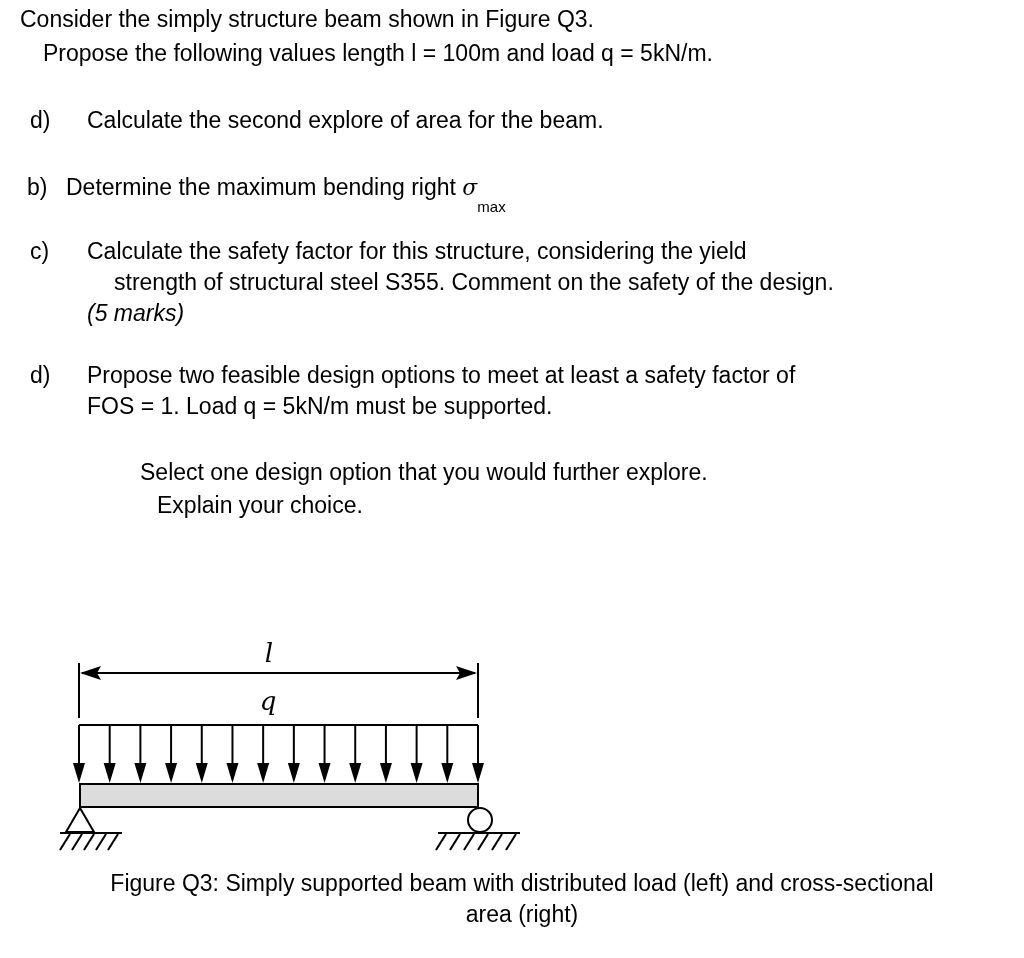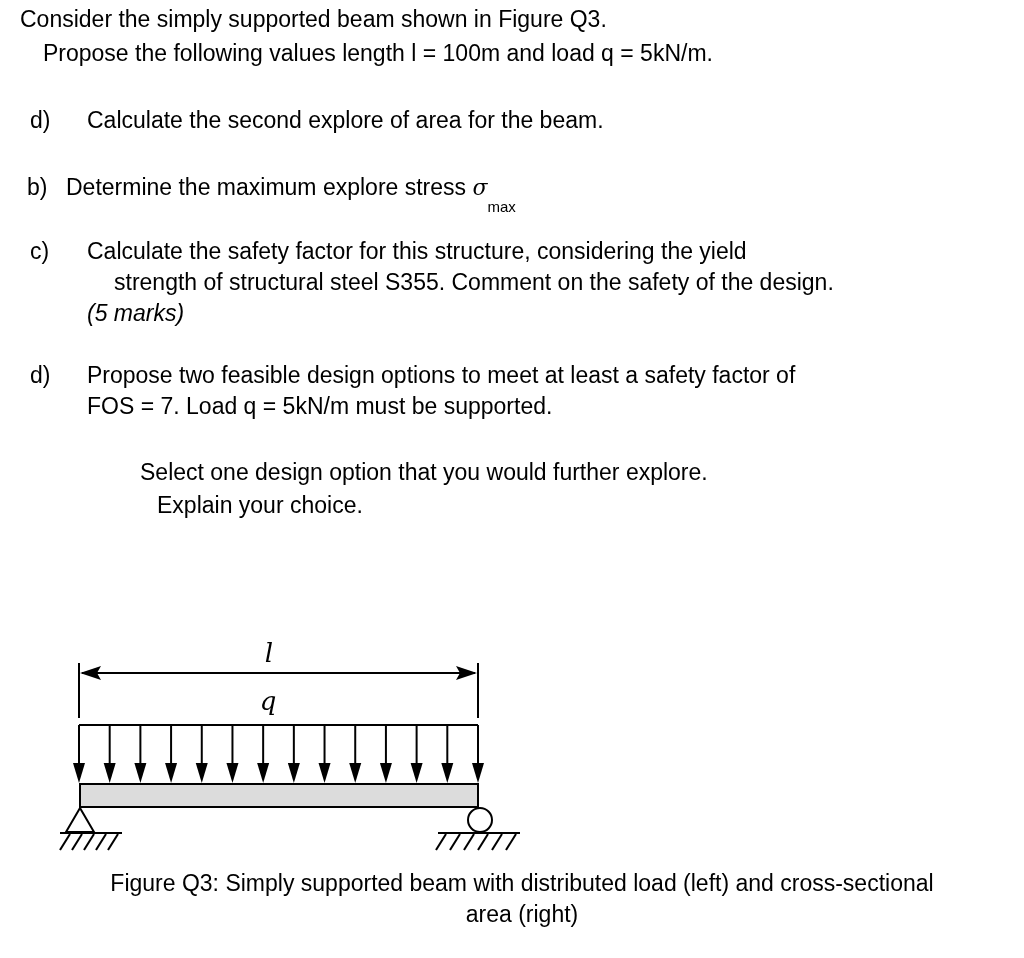--- a/index.html
+++ b/index.html
@@ -19,46 +19,46 @@
     }
     .abs { position: absolute; white-space: nowrap; }
     .sigma { font-style: italic; font-family: "DejaVu Serif", serif; font-size: 22px; }
     .sub { font-size: 15px; position: relative; top: 17px; }
     #figure { position: absolute; left: 0; top: 620px; }
     .caption { position: absolute; left: 0; width: 1024px; text-align: center; }
   </style>
 </head>
 <body>
 
-<div class="abs" style="left:20px; top:4px;">Consider the simply supported beam shown in Figure Q3.</div>
+<div class="abs" style="left:20px; top:4px;">Consider the simply structure beam shown in Figure Q3.</div>
 <div class="abs" style="left:43px; top:38px;">Propose the following values length l = 100m and load q = 5kN/m.</div>
 
 <div>
   <div class="abs" style="left:30px; top:105px;">d)</div>
   <div class="abs" style="left:87px; top:105px;">Calculate the second explore of area for the beam.</div>
 </div>
 
 <div>
   <div class="abs" style="left:27px; top:172px;">b)</div>
   <div class="abs" style="left:66px; top:172px;">
-    <span>Determine the maximum explore stress </span><span class="sigma">σ</span><span class="sub">max</span>
+    <span>Determine the maximum bending right </span><span class="sigma">σ</span><span class="sub">max</span>
   </div>
 </div>
 
 <div>
   <div class="abs" style="left:30px; top:236px;">c)</div>
   <div class="abs" style="left:87px; top:236px;">Calculate the safety factor for this structure, considering the yield</div>
   <div class="abs" style="left:87px; top:267px;margin-left:27px;">strength of structural steel S355.  Comment on the safety of the design.</div>
   <div class="abs" style="left:87px; top:298px;font-style:italic;">(5 marks)</div>
 </div>
 
 <div>
   <div class="abs" style="left:30px; top:360px;">d)</div>
   <div class="abs" style="left:87px; top:360px;">Propose two feasible design options to meet at least a safety factor of</div>
-  <div class="abs" style="left:87px; top:391px;">FOS = 7. Load q = 5kN/m must be supported.</div>
+  <div class="abs" style="left:87px; top:391px;">FOS = 1. Load q = 5kN/m must be supported.</div>
   <div class="abs" style="left:140px; top:457px;">Select one design option that you would further explore.</div>
   <div class="abs" style="left:140px; top:490px;margin-left:17px;">Explain your choice.</div>
 </div>
 
 <svg id="figure" width="1024" height="240" viewBox="0 620 1024 240" xmlns="http://www.w3.org/2000/svg">
   <defs>
     <marker id="arrDown" markerWidth="10" markerHeight="14" refX="5" refY="14" orient="auto" markerUnits="userSpaceOnUse">
       <path d="M0,0 L10,0 L5,14 Z" fill="#000"></path>
     </marker>
   </defs>

